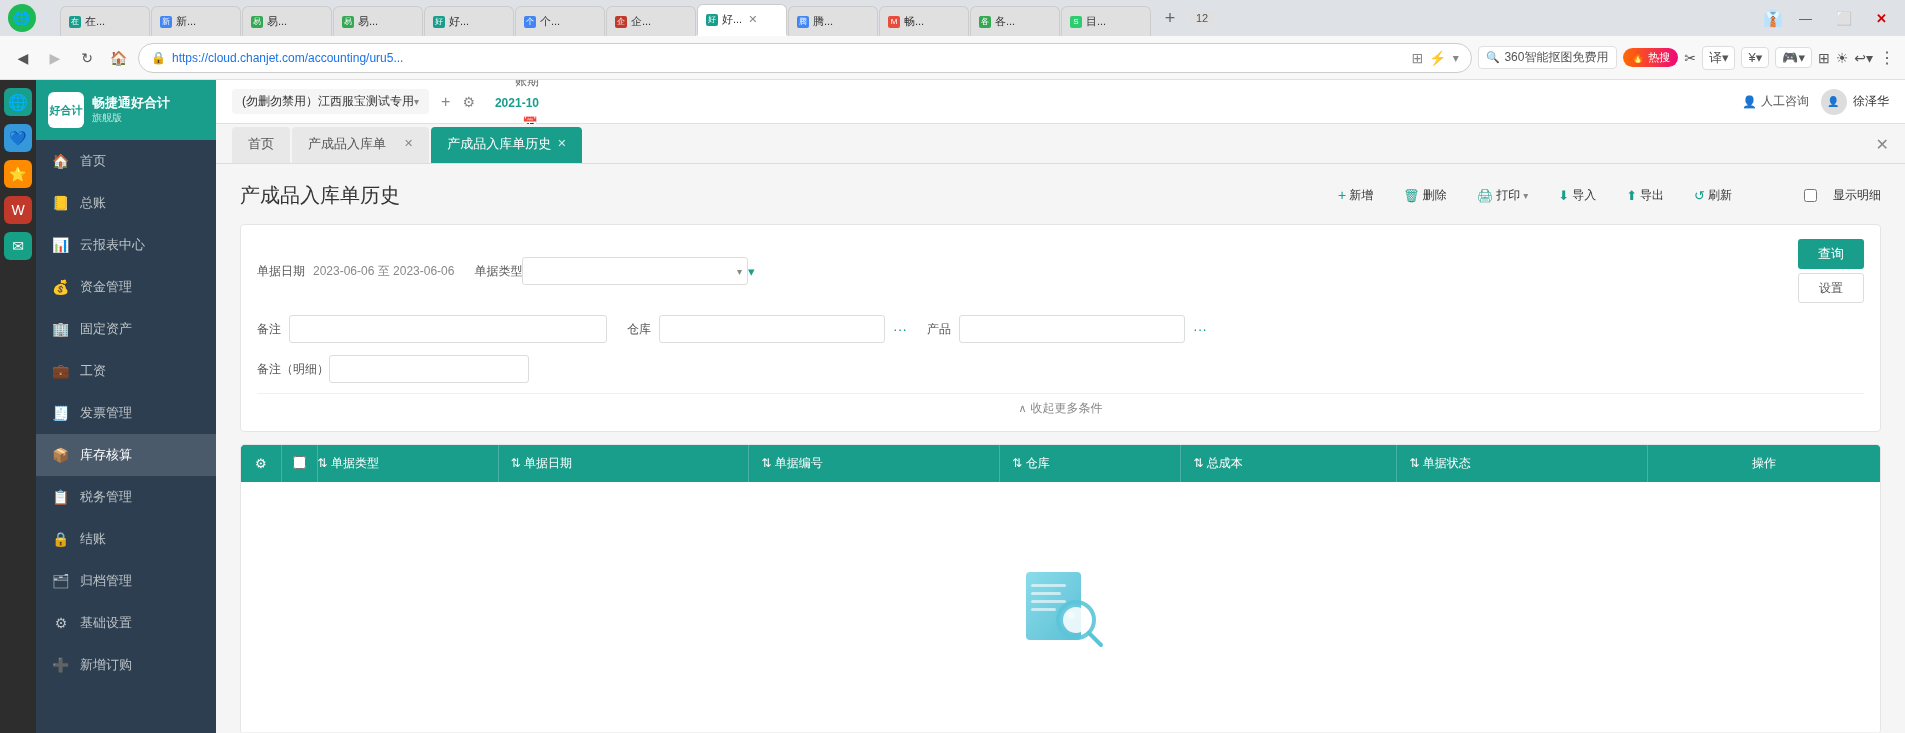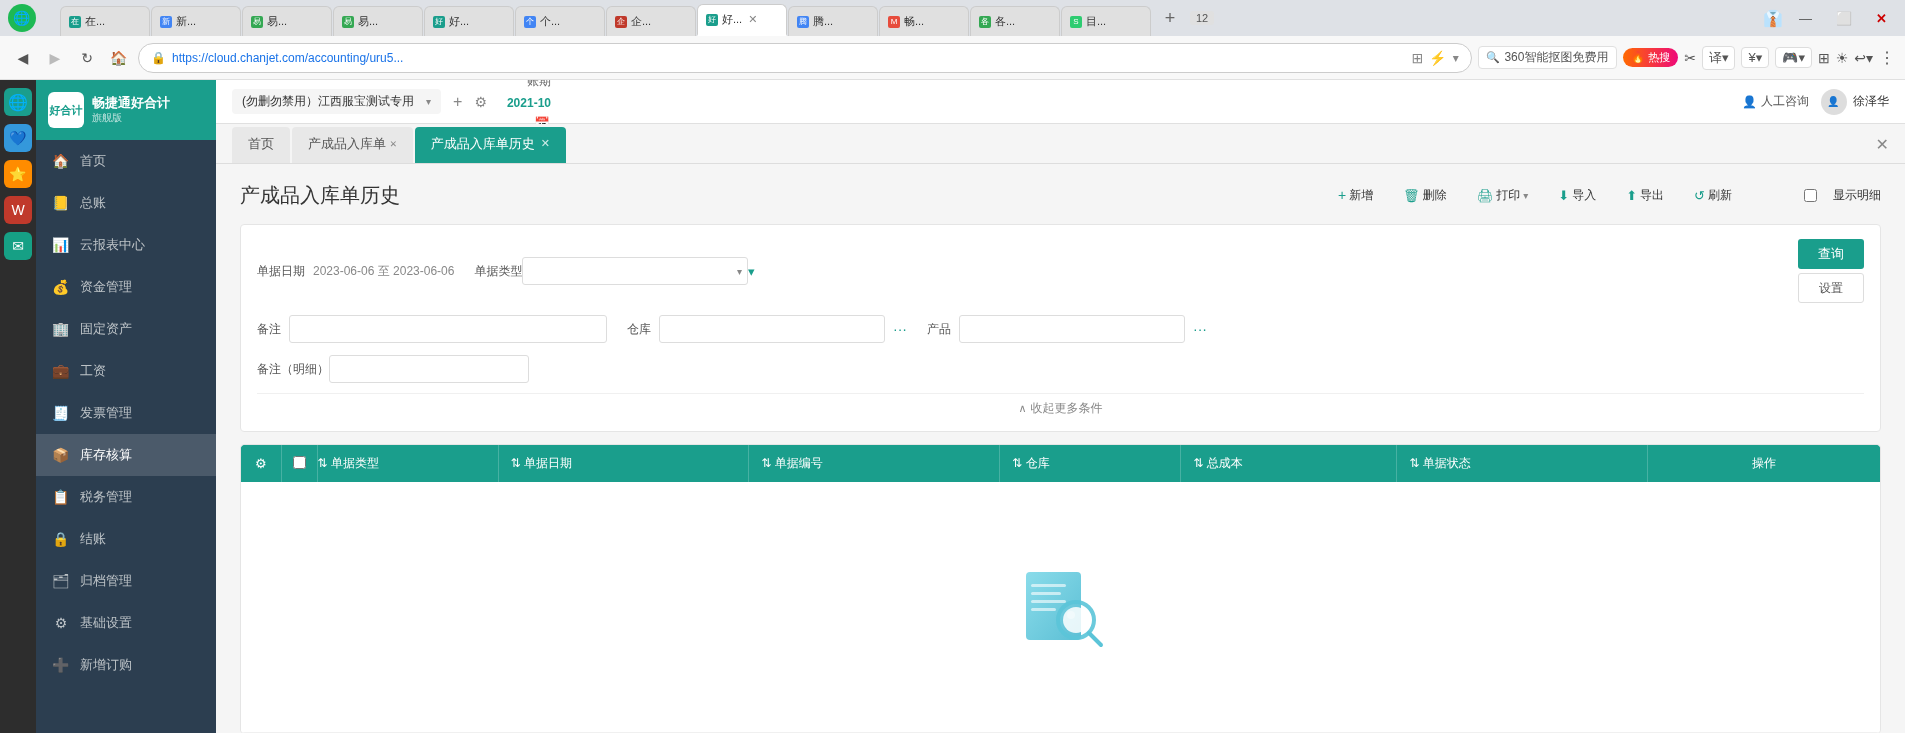--- a/index.html
+++ b/index.html
@@ -28,21 +28,21 @@
     .nav-item { height: 42px; display: flex; align-items: center; padding: 0 16px; gap: 10px; cursor: pointer; color: #bdc3c7; font-size: 13px; }
     .nav-item.active { background: rgba(255,255,255,0.15); color: #fff; }
     .nav-item-icon { width: 18px; text-align: center; font-size: 14px; }
     .nav-item-label { flex: 1; }
 
     
     .content-area { flex: 1; display: flex; flex-direction: column; background: #f5f5f5; overflow: hidden; }
 
     
     .content-topbar { height: 44px; background: #fff; border-bottom: 1px solid #e0e0e0; display: flex; align-items: center; padding: 0 16px; gap: 12px; }
-    .company-selector { display: flex; align-items: center; gap: 12px; font-size: 12px; color: #333; background: #f5f5f5; padding: 4px 10px; border-radius: 4px; cursor: pointer; }
+    .company-selector { display: flex; align-items: center; gap: 0; font-size: 12px; color: #333; background: #f5f5f5; padding: 4px 10px; border-radius: 4px; cursor: pointer; }
     .period-label { font-size: 12px; color: #666; }
     .period-value { font-size: 12px; color: #1a9e8c; font-weight: bold; }
     .topbar-right { margin-left: auto; display: flex; align-items: center; gap: 12px; }
     .topbar-btn { font-size: 12px; color: #555; cursor: pointer; display: flex; align-items: center; gap: 4px; }
     .avatar-area { display: flex; align-items: center; gap: 6px; font-size: 12px; color: #333; cursor: pointer; }
     .avatar { width: 26px; height: 26px; background: #ddd; border-radius: 50%; display: flex; align-items: center; justify-content: center; font-size: 11px; }
     .page-tab { height: 36px; padding: 0 16px; display: flex; align-items: center; gap: 6px; font-size: 13px; color: #555; cursor: pointer; border-bottom: 3px solid transparent; }
     .page-tab.active { color: #fff; background: #1a9e8c; border-radius: 4px 4px 0 0; border-bottom-color: transparent; }
 
     
@@ -278,21 +278,21 @@
             </div>
             <span>徐泽华</span>
           </div>
         </div>
       </div>
 
       <div style="height:40px;background:#f5f5f5;border-bottom:1px solid #ddd;display:flex;align-items:flex-end;padding-left:16px;gap:2px;position:relative;">
         <div class="page-tab" style="height:36px;padding:0 16px;display:flex;align-items:center;gap:6px;font-size:13px;color:#555;cursor:pointer;background:#e8e8e8;border-radius:4px 4px 0 0;">
           <span>首页</span>
         </div>
-        <div class="page-tab" style="height:36px;padding:0 16px;display:flex;align-items:center;gap:4px;font-size:13px;color:#555;cursor:pointer;background:#e8e8e8;border-radius:4px 4px 0 0;font-family:Liberation Mono, monospace;">
+        <div class="page-tab" style="height:36px;padding:0 16px;display:flex;align-items:center;gap:18px;font-size:13px;color:#555;cursor:pointer;background:#e8e8e8;border-radius:4px 4px 0 0;">
           <span>产成品入库单</span>
           <span style="font-size:11px;color:#888;cursor:pointer;">✕</span>
         </div>
         <div class="page-tab active" style="height:36px;padding:0 16px;display:flex;align-items:center;gap:6px;font-size:13px;cursor:pointer;background:#1a9e8c;color:#fff;border-radius:4px 4px 0 0;">
           <span>产成品入库单历史</span>
           <span style="font-size:11px;color:rgba(255,255,255,0.8);cursor:pointer;">✕</span>
         </div>
         <div style="flex:1;"></div>
         <div style="position:absolute;right:16px;top:50%;transform:translateY(-50%);font-size:16px;color:#888;cursor:pointer;">✕</div>
       </div>

